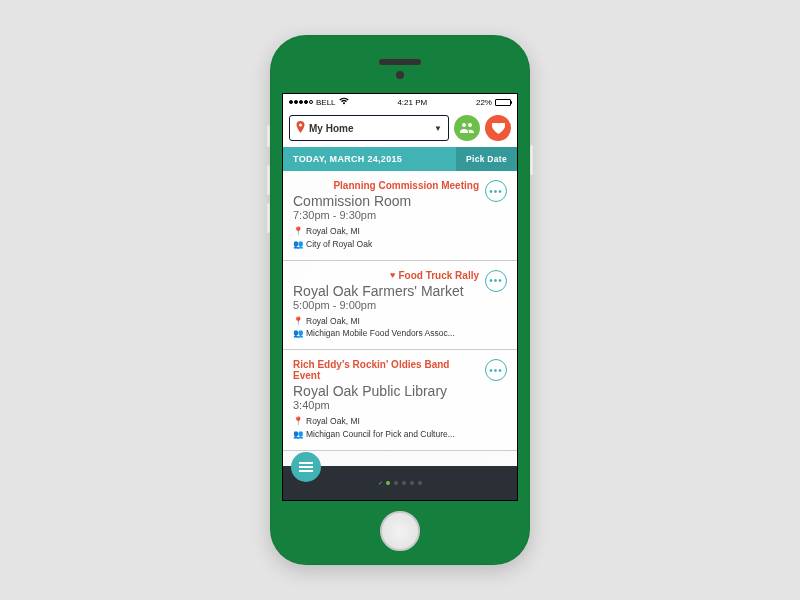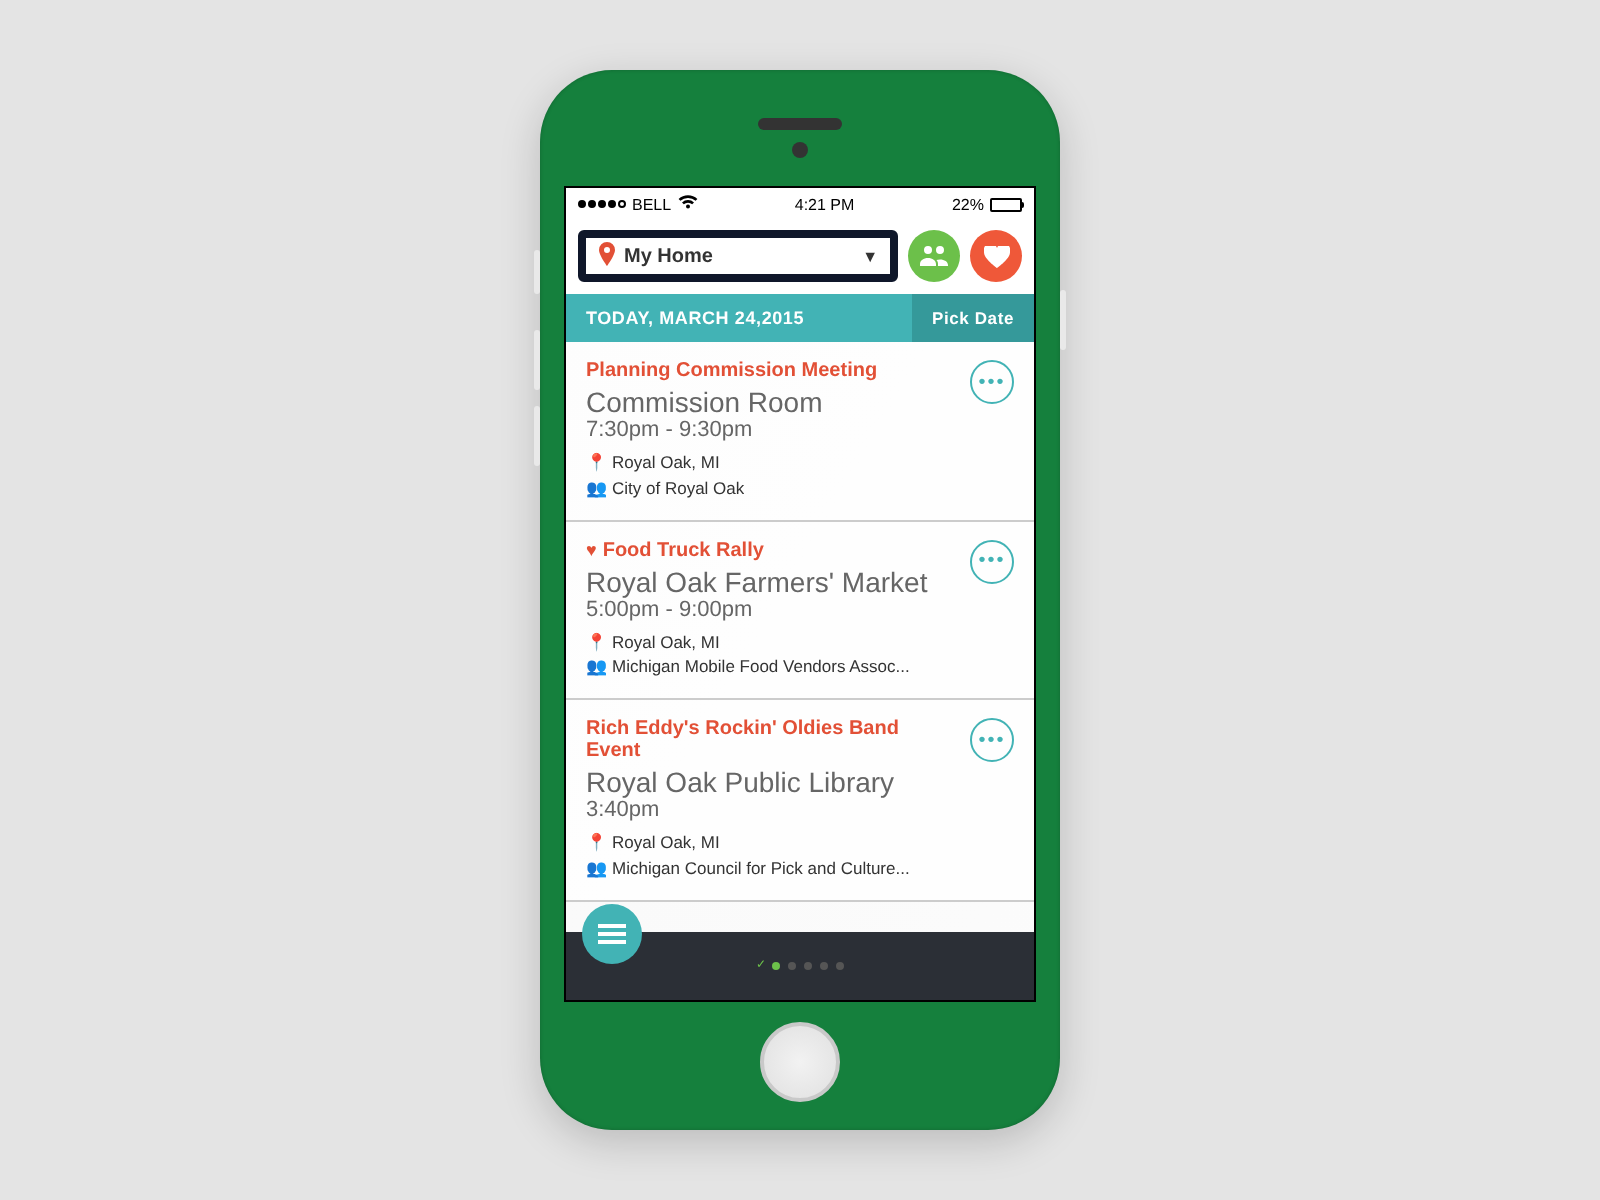--- a/index.html
+++ b/index.html
@@ -99,21 +99,21 @@
 
   .top-ctrl {
     display: flex;
     align-items: center;
     gap: 5px;
     padding: 5px 6px 6px;
   }
   .loc-picker {
     flex: 1;
     height: 26px;
-    border: 4px solid #0f172a;
+    border: 1px solid #0f172a;
     border-radius: 3px;
     display: flex;
     align-items: center;
     padding: 0 6px;
     font-size: 10px;
     font-weight: 700;
     color: #333;
     background: #fff;
     gap: 4px;
   }
@@ -170,21 +170,21 @@
     z-index: 1;
     border-bottom: 1px solid #ccc;
     padding: 9px 10px 9px 10px;
     font-size: 9px;
     color: #555;
     display: flex;
     align-items: flex-start;
     background: rgba(255,255,255,0.7);
   }
   .ev-body { flex: 1; min-width: 0; }
-  .ev-title { color: #e25036; font-weight: 600; font-size: 10px; margin-bottom: 2px; display: flex; align-items: center; gap: 3px; }
+  .ev-title { color: #e25036; font-weight: 600; font-size: 10px; margin-bottom: 2px; display: flex; align-items: center; gap: 3px; justify-content: flex-end; }
   .ev-title .hico { color: #e25036; font-size: 9px; }
   .ev-venue { color: #666; font-size: 14px; }
   .ev-time { color: #666; font-size: 11px; margin-bottom: 4px; }
   .ev-meta { color: #333; font-size: 8.5px; line-height: 1.5; }
   .ev-meta .row { display: flex; align-items: center; gap: 4px; white-space: nowrap; overflow: hidden; text-overflow: ellipsis; }
   .ev-meta .ico { width: 9px; display: inline-block; text-align: center; }
   .ev .more-wrap { display: flex; align-items: center; padding-left: 6px; }
 
   .bottom-bar {
     height: 34px;

